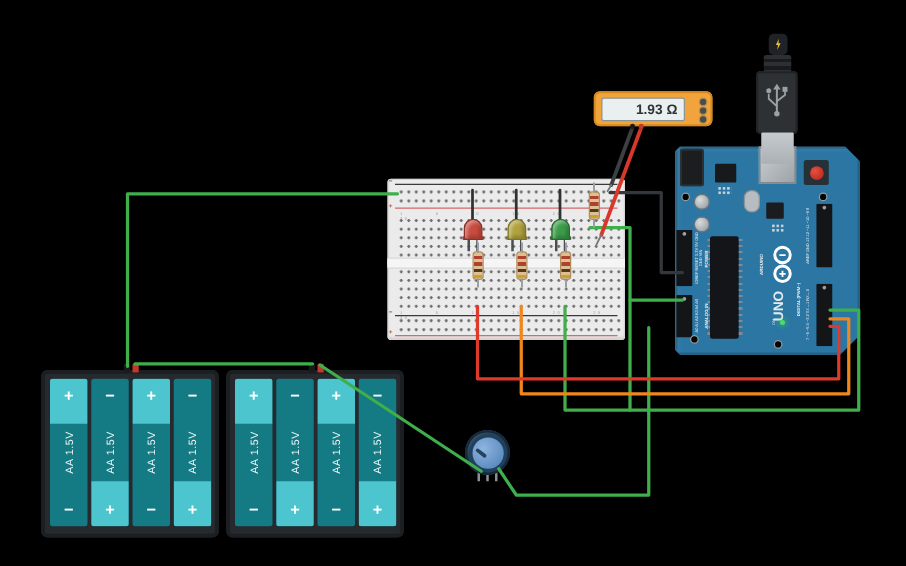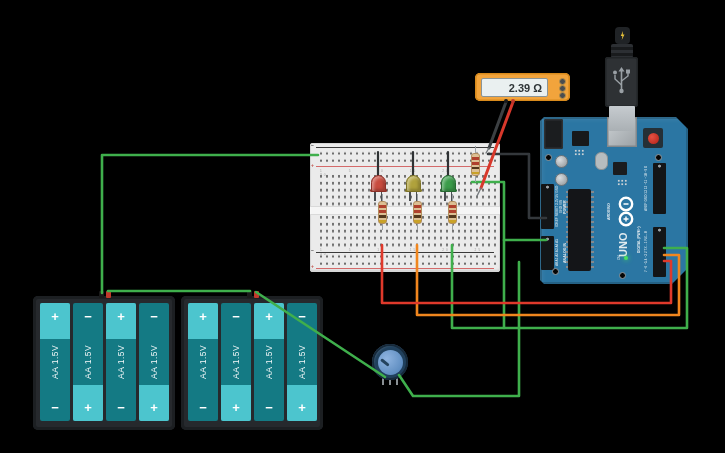--- a/index.html
+++ b/index.html
@@ -276,21 +276,21 @@
       <div class="body"></div>
     </div>
   <div class="abs resistor" style="left:447.5px;top:194px;z-index:6">
       <div class="body"></div>
     </div>
   <div class="abs resistor" style="left:470.5px;top:146px;z-index:6">
       <div class="body"></div>
     </div>
 
   <div class="abs multimeter" style="z-index:7">
-    <div class="abs mm-display">2.39 Ω</div>
+    <div class="abs mm-display">1.93 Ω</div>
     <div class="abs mm-btn" style="top:5px"></div>
     <div class="abs mm-btn" style="top:12px"></div>
     <div class="abs mm-btn" style="top:19px"></div>
     <div class="abs mm-jack" style="left:29px;background:#1a1a1a"></div>
     <div class="abs mm-jack" style="left:36px;background:#c0392b"></div>
   </div>
 
 </div>
 
 </body></html>

